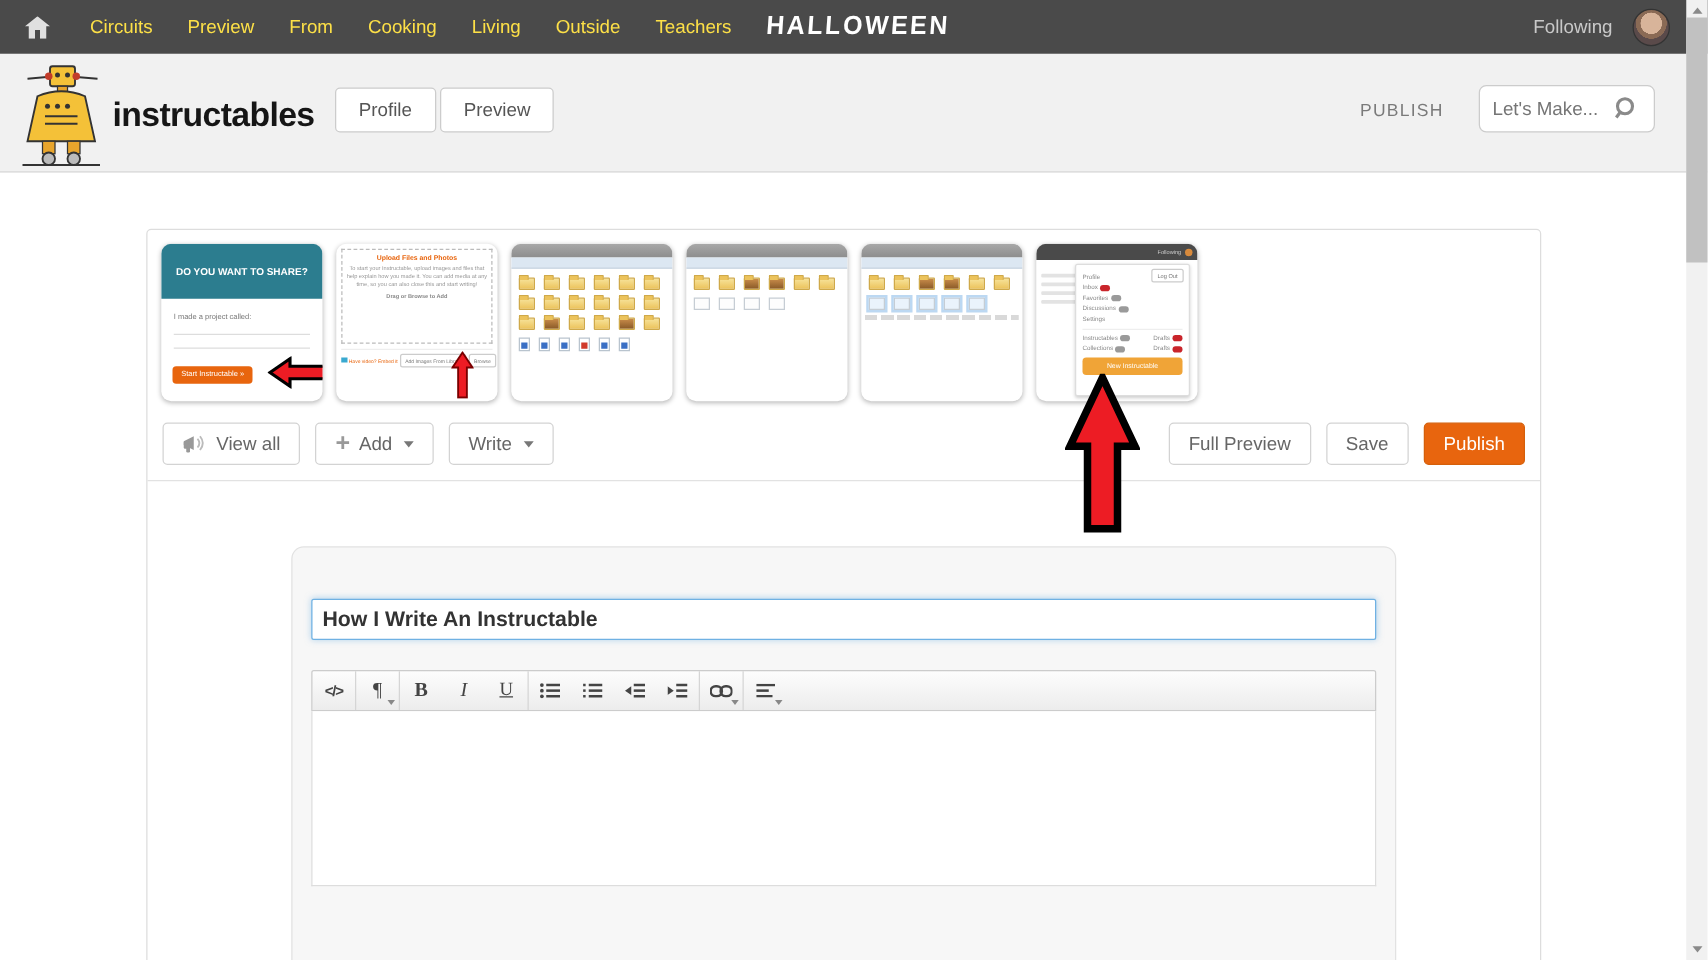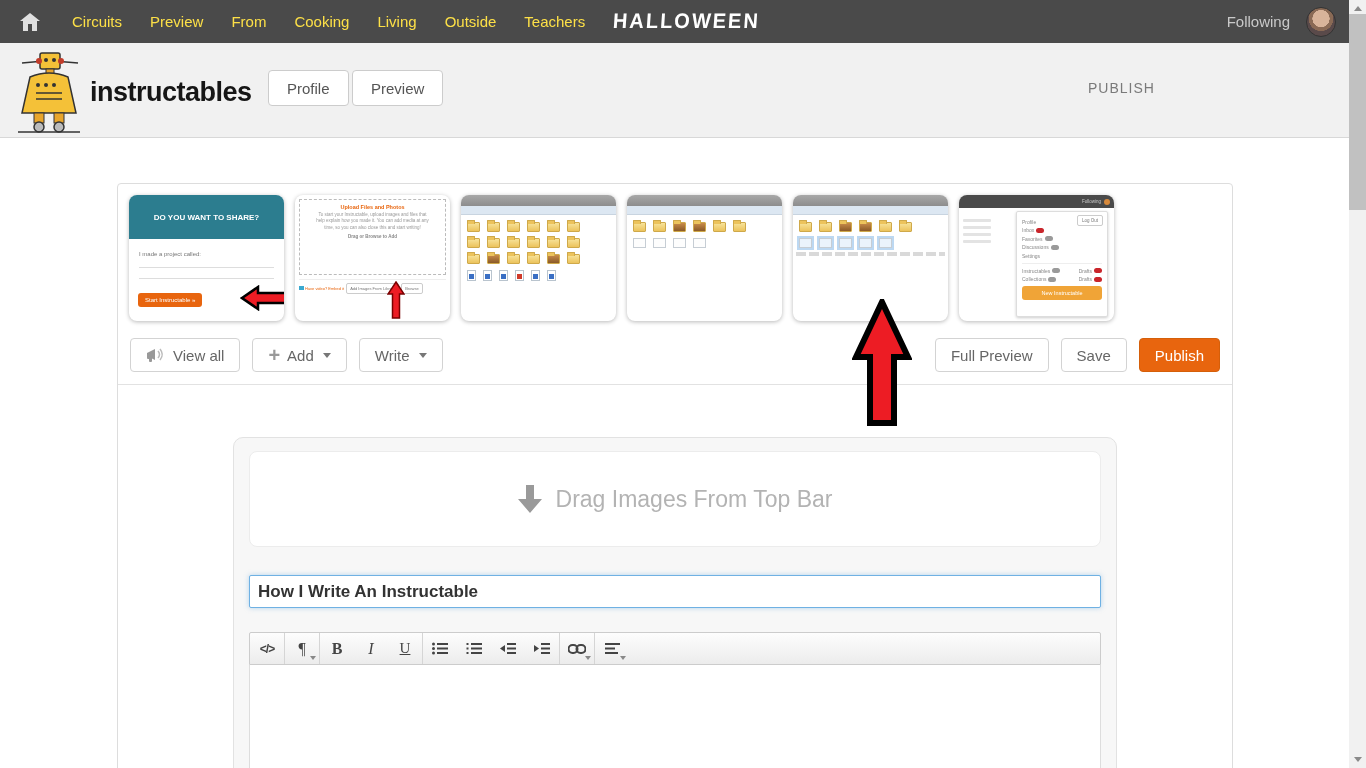--- a/index.html
+++ b/index.html
@@ -23,21 +23,21 @@
   .btn-contests { left:352px; }
   .publish-link { position:absolute; top:37px; left:1088px; color:#7a7a7a; font-size:14px; letter-spacing:1px; cursor:pointer; }
   .searchbox { position:absolute; left:1183px; top:25px; width:141px; height:38px; background:#fff; border:1px solid #ccc; border-radius:6px; display:flex; align-items:center; }
   .searchbox input { border:none; outline:none; width:100px; margin-left:10px; font-size:15px; color:#555; background:transparent; font-family:"Liberation Sans", sans-serif; }
   .searchbox svg { margin-left:-4px; }
 
   
   .panel { position:absolute; left:117px; top:183px; width:1116px; height:600px; background:#fff; border:1px solid #ddd; border-radius:4px; z-index:5; }
   .tray { position:relative; height:201px; border-bottom:1px solid #e2e2e2; }
   .thumbrow { position:absolute; left:11px; top:11px; display:flex; gap:11px; }
-  .thumb { width:155px; height:126px; background:#fff; border-radius:8px; box-shadow:0 1px 4px rgba(0,0,0,0.28); position:relative; overflow:hidden; cursor:pointer; }
+  .thumb { width:129px; height:126px; background:#fff; border-radius:8px; box-shadow:0 1px 4px rgba(0,0,0,0.28); position:relative; overflow:hidden; cursor:pointer; }
 
   
   .t1-head { height:44px; background:#2c7d8f; color:#fff; font-size:8px; font-weight:bold; display:flex; align-items:center; justify-content:center; text-align:center; padding:0 4px; }
   .t1-line { font-size:6px; color:#777; margin:12px 0 0 10px; }
   .t1-rule { height:1px; background:#ddd; margin:10px 10px 0 10px; }
   .t1-btn { position:absolute; left:9px; bottom:14px; background:#e8650e; color:#fff; font-size:6px; padding:4px 7px; border-radius:3px; }
 
   
   .t2-box { position:absolute; left:4px; top:4px; right:4px; height:76px; border:1px dashed #bbb; padding-top:4px; }
   .t2-title { color:#e8650e; font-size:5.5px; font-weight:bold; text-align:center; }
@@ -161,20 +161,27 @@
       <rect x="38" y="62" width="10" height="10" fill="#e8a52c" stroke="#333"></rect>
       <circle cx="23" cy="76" r="5" fill="#bbb" stroke="#333" stroke-width="1.5"></circle>
       <circle cx="43" cy="76" r="5" fill="#bbb" stroke="#333" stroke-width="1.5"></circle>
       <line x1="2" y1="81" x2="64" y2="81" stroke="#333" stroke-width="1.5"></line>
     </svg>
     <span class="brandtext">instructables</span>
   </div>
   <button class="hbtn btn-projects">Profile</button>
   <button class="hbtn btn-contests">Preview</button>
   <span class="publish-link">PUBLISH</span>
+  <div class="searchbox">
+    <input type="text" placeholder="Let's Make..." style="">
+    <svg width="22" height="22" viewBox="0 0 22 22">
+      <circle cx="10" cy="9" r="6" fill="none" stroke="#8a8a8a" stroke-width="2.5"></circle>
+      <line x1="6" y1="14" x2="3" y2="18" stroke="#8a8a8a" stroke-width="2.5"></line>
+    </svg>
+  </div>
 </div>
 
 <div class="panel">
   <div class="tray">
     <div class="thumbrow">
 
       <div class="thumb">
         <div class="t1-head">DO YOU WANT TO SHARE?</div>
         <div class="t1-line">I made a project called:</div>
         <div class="t1-rule"></div>
@@ -378,26 +385,20 @@
         </button>
     </div>
   </div>
 </div>
 
 <svg class="bigarrow" width="60" height="128" viewBox="0 0 60 128">
   <polygon points="30,3 56,58 42,58 42,124 18,124 18,58 4,58" fill="#ed1c24" stroke="#000" stroke-width="6" stroke-linejoin="miter"></polygon>
 </svg>
 
 <div class="form-outer">
-  <div class="dragzone">
-    <svg width="24" height="28" viewBox="0 0 24 28">
-      <polygon points="8,0 16,0 16,14 24,14 12,28 0,14 8,14" fill="#9a9a9a"></polygon>
-    </svg>
-    <span class="dtext">Drag Images From Top Bar</span>
-  </div>
 
   <input class="title-input" type="text" value="How I Write An Instructable" style="">
 
   <div class="toolbar">
     <div class="tb-btn tb-code">&lt;/&gt;</div>
     <div class="tb-sep"></div>
     <div class="tb-btn tb-para">
         <span>¶</span>
         <span class="tb-caret"></span>
       </div>

